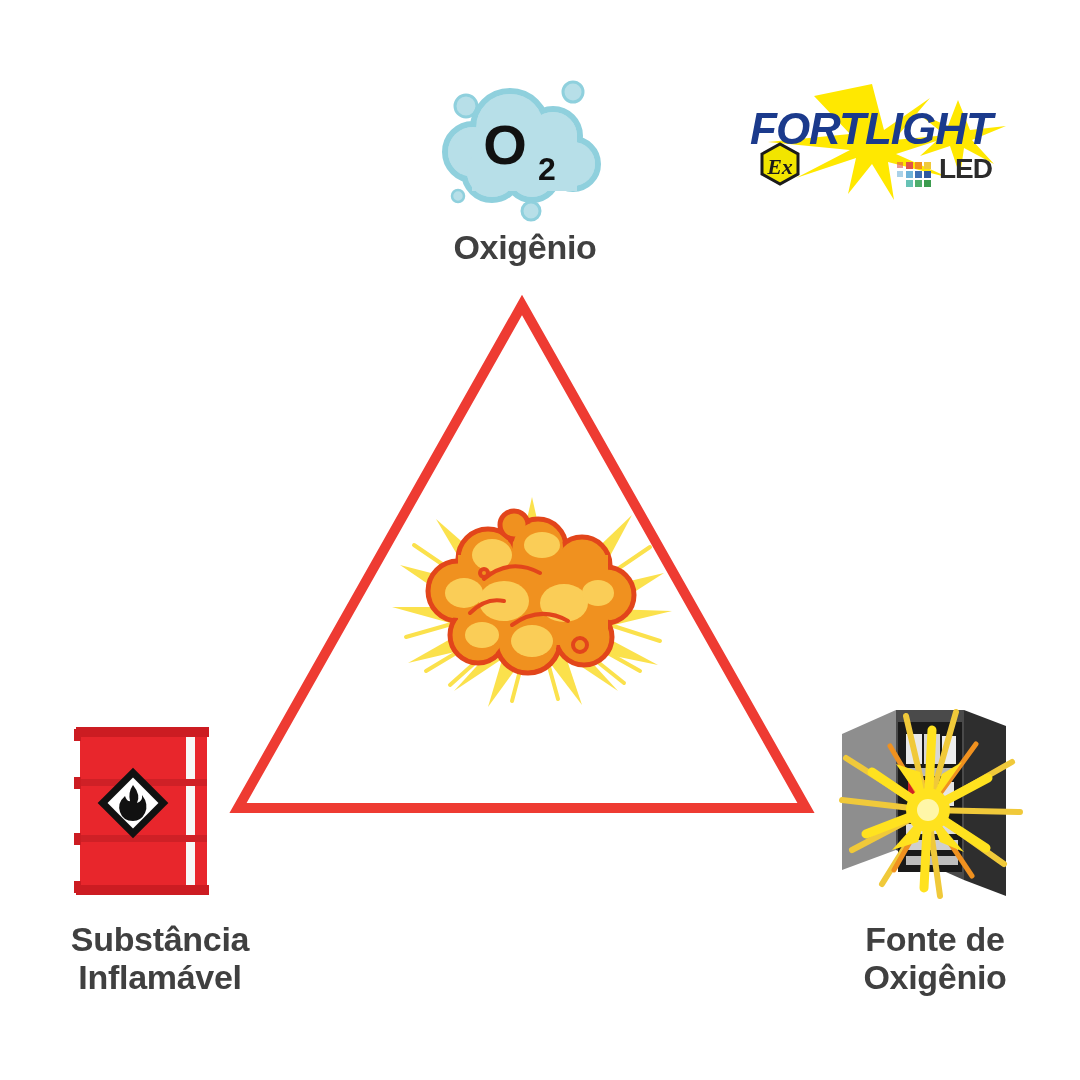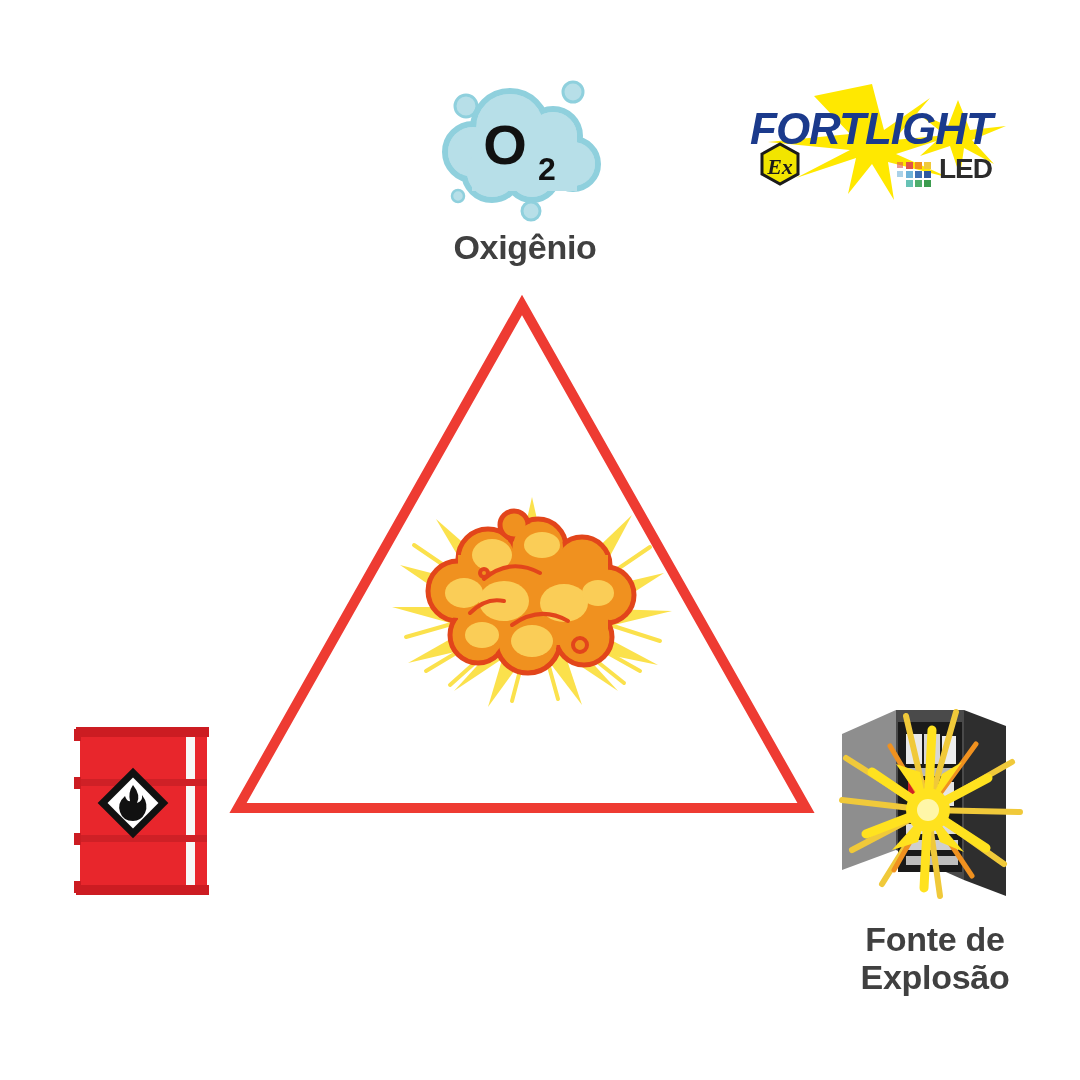--- a/index.html
+++ b/index.html
@@ -182,20 +182,22 @@
     <rect x="8" y="118" width="7" height="12" fill="#cc1c22"></rect>
     <rect x="8" y="166" width="7" height="12" fill="#cc1c22"></rect>
 
     <g>
       <rect x="42" y="63" width="50" height="50" transform="rotate(45 67 88)" fill="#111111"></rect>
       <rect x="49" y="70" width="36" height="36" transform="rotate(45 67 88)" fill="#ffffff"></rect>
       <path d="M67 70 q8 10 4 18 q6 -2 5 -8 q7 9 3 18 q-4 8 -12 8 q-10 0 -13 -9 q-3 -9 5 -16 q2 6 5 5 q-2 -9 3 -16 z" fill="#111111"></path>
     </g>
   </svg>
 
+  <div class="cap" id="label-substancia">Substância
+Inflamável</div>
 
   <svg id="ignition-icon" width="190" height="200" viewBox="0 0 190 200">
 
     <polygon points="6,34 60,10 60,150 6,170" fill="#8e8e8e"></polygon>
 
     <polygon points="60,10 128,10 128,180 60,150" fill="#4a4a4a"></polygon>
     <polygon points="128,10 170,26 170,196 128,180" fill="#2e2e2e"></polygon>
     <rect x="62" y="22" width="64" height="150" fill="#1a1a1a"></rect>
 
     <g>
@@ -241,21 +243,21 @@
       <polygon points="92,110 60,64 84,72" fill="#ffe21f"></polygon>
       <polygon points="92,110 126,62 106,74" fill="#ffe21f"></polygon>
       <polygon points="92,110 56,150 82,142" fill="#ffe21f"></polygon>
       <polygon points="92,110 128,152 104,142" fill="#ffe21f"></polygon>
       <circle cx="92" cy="110" r="22" fill="#ffe21f"></circle>
       <circle cx="92" cy="110" r="11" fill="#fff6a8"></circle>
     </g>
   </svg>
 
   <div class="cap" id="label-ignicao">Fonte de
-Explosão</div>
+Oxigênio</div>
 
   <div id="brand-logo">
     <svg width="270" height="120" viewBox="0 0 270 120">
 
       <g fill="#ffe800">
         <polygon points="128,2 140,48 186,16 150,58 214,52 152,72 206,96 144,80 150,118 128,82 104,112 112,76 52,96 106,68 24,60 106,52 70,14"></polygon>
         <polygon points="214,18 226,48 262,44 228,58 250,82 220,66 216,94 206,64 176,74 200,52 172,30 204,44"></polygon>
       </g>
 
       <text x="6" y="62" font-family="'Liberation Sans', sans-serif" font-size="44" font-weight="bold" font-style="italic" fill="#1b3a8c" letter-spacing="-1">FORTLIGHT</text>

